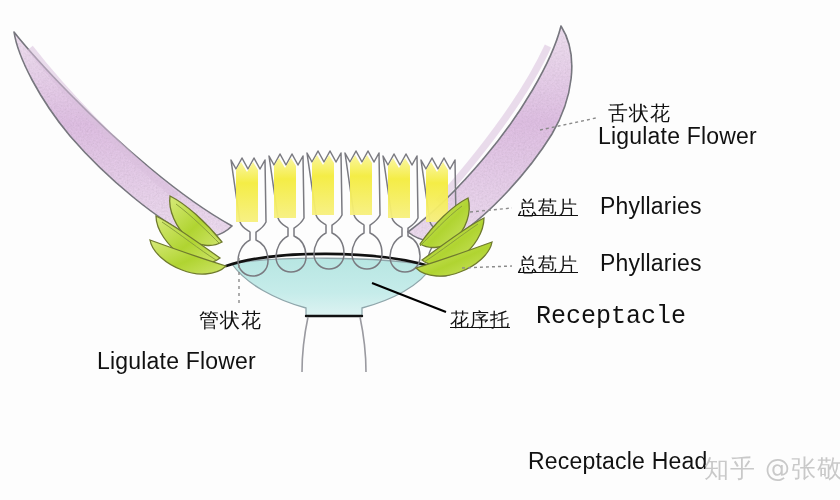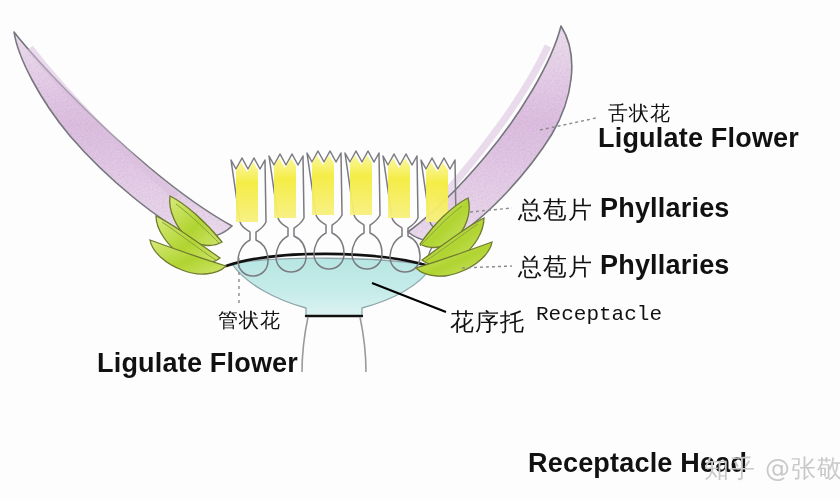--- a/index.html
+++ b/index.html
@@ -7,35 +7,35 @@
     width:840px;height:500px;
     font-family:"Liberation Sans","DejaVu Sans",sans-serif;
     position:relative;overflow:hidden;
     background:#fdfdfd;
   }
   #stage{position:absolute;inset:0;width:836px;height:500px;}
   #art{position:absolute;left:0;top:0;width:840px;height:500px;}
 
   .lbl{position:absolute;white-space:nowrap;color:#111;line-height:1;}
   .zh{font-size:20px;font-weight:400;letter-spacing:1px;}
-  .zh-sm{font-size:24px;font-weight:400;letter-spacing:1px;}
-  .en{font-size:27px;font-weight:bold;letter-spacing:0.2px;}
+  .zh-sm{font-size:19px;font-weight:400;letter-spacing:1px;text-decoration:underline;}
+  .en{font-size:23px;font-weight:normal;letter-spacing:0.2px;}
   .en-mono{font-family:"Liberation Mono","DejaVu Sans Mono",monospace;
-           font-size:21px;font-weight:400;letter-spacing:0px;}
+           font-size:25px;font-weight:400;letter-spacing:0px;}
 
   
   #lg-ligulate-zh{left:608px;top:103px;}
   #lg-ligulate-en{left:598px;top:125px;}
   #lg-phyl1-zh{left:518px;top:198px;}
   #lg-phyl1-en{left:600px;top:195px;}
   #lg-phyl2-zh{left:518px;top:255px;}
   #lg-phyl2-en{left:600px;top:252px;}
   #lg-recep-zh{left:450px;top:310px;}
   #lg-recep-en{left:536px;top:304px;}
-  #lg-tubular-zh{left:218px;top:310px;}
+  #lg-tubular-zh{left:199px;top:310px;}
   #lg-tubular-en{left:97px;top:350px;}
   #lg-caption-zh{left:528px;top:424px;}
   #lg-caption-en{left:528px;top:450px;}
 
   
   #watermark{
     position:absolute;left:704px;top:452px;
     font-size:25px;color:#c9c9c9;font-weight:400;
     letter-spacing:1px;white-space:nowrap;
     font-family:"DejaVu Sans",sans-serif;

